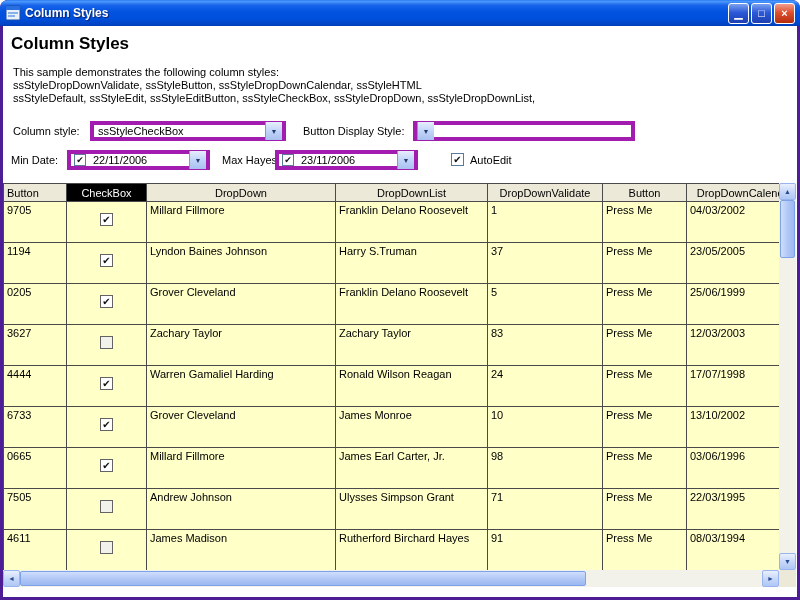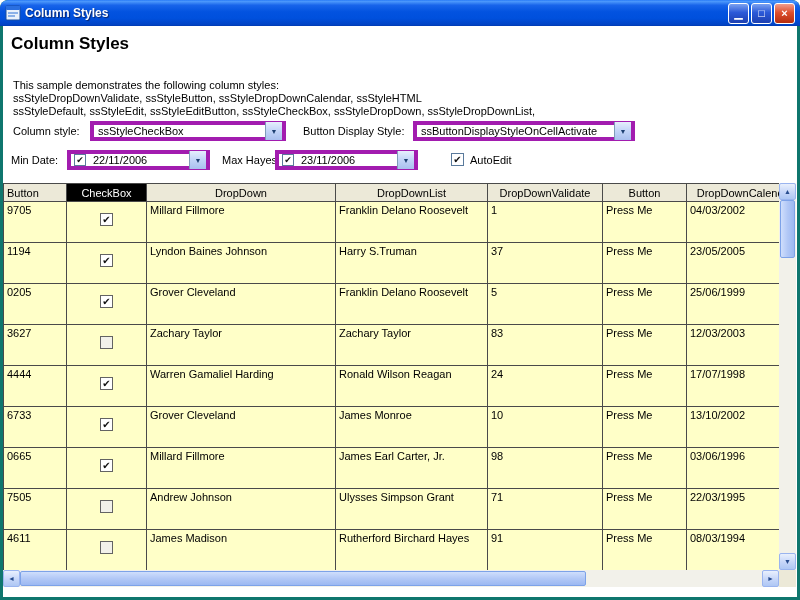--- a/index.html
+++ b/index.html
@@ -1,35 +1,35 @@
 <!DOCTYPE html>
 <html><head>
 <meta charset="utf-8">
 <style>
   * { margin:0; padding:0; box-sizing:border-box; }
   html,body { width:800px; height:600px; }
   body { font-family:"Liberation Sans","DejaVu Sans",sans-serif; font-size:11px; color:#000; background:#fff; }
 
-  .window { position:relative; width:800px; height:600px; background:#0f766e; border-radius:8px 8px 0 0; overflow:hidden; }
+  .window { position:relative; width:800px; height:600px; background:#4c1d95; border-radius:8px 8px 0 0; overflow:hidden; }
 
   .titlebar { position:absolute; top:0; left:0; right:0; height:26px;
     background:linear-gradient(to bottom,#2a7cf7 0%,#4b97fb 6%,#1864ea 20%,#0353e0 45%,#0050dd 70%,#0143c4 95%,#013ab0 100%);
     border-radius:7px 7px 0 0; display:flex; align-items:center; padding:0 5px; }
   .app-icon { width:16px; height:16px; margin-right:4px; flex:0 0 auto; }
   .title-text { color:#fff; font-weight:bold; font-size:12px; text-shadow:1px 1px 1px #0a246a; flex:1; }
   .tb-btns { display:flex; gap:2px; }
   .tb-btn { width:21px; height:21px; border:1px solid #fff; border-radius:3px; color:#fff;
     font-size:11px; font-weight:bold; display:flex; align-items:center; justify-content:center; cursor:default;
     background:linear-gradient(to bottom,#7ba1f0,#2b59d8 45%,#1d3fb0); }
   .tb-btn.close { background:linear-gradient(to bottom,#f19d8d,#dd4f2e 45%,#b52d0e); }
 
   .content { position:absolute; top:26px; left:3px; right:3px; bottom:3px; background:#fff; overflow:hidden; }
 
   .heading { position:absolute; left:8px; top:8px; font-size:17px; font-weight:bold; }
-  .desc { position:absolute; left:10px; top:40px; font-size:11px; line-height:13px;margin-top:13px; }
+  .desc { position:absolute; left:10px; top:40px; font-size:11px; line-height:13px; }
 
   .lbl { font-size:11px; }
   .row1 { position:absolute; left:0; top:95px; height:20px; width:100%; }
   .row2 { position:absolute; left:0; top:124px; height:20px; width:100%; }
   .row1 .lbl, .row2 .lbl { position:absolute; top:4px; }
 
   .combo { position:absolute; height:20px; background:#fff; border:4px solid #a21caf; display:flex; align-items:center; }
   .combo-text { flex:1; padding-left:4px; white-space:nowrap; overflow:hidden; }
   .combo-btn { width:17px; height:18px; flex:0 0 17px; border-left:1px solid #7F9DB9;
     background:linear-gradient(to bottom,#e6eefc,#c2d4f8 50%,#a9c0ef); display:flex; align-items:center; justify-content:center; }
@@ -108,21 +108,20 @@
     <div class="row1">
       <span class="lbl" style="left:10px">Column style:</span>
       <div class="combo" style="left:87px; width:196px">
         <span class="combo-text">ssStyleCheckBox</span>
         <span class="combo-btn">
             <span class="glyph">▼</span>
           </span>
       </div>
       <span class="lbl" style="left:300px">Button Display Style:</span>
       <div class="combo" style="left:410px; width:222px">
-        <span class="combo-text">ssButtonDisplayStyleOnCellActivate</span>
         <span class="combo-btn">
             <span class="glyph">▼</span>
           </span>
       </div>
     </div>
 
     <div class="row2">
       <span class="lbl" style="left:8px">Min Date:</span>
       <div class="combo" style="left:64px; width:143px">
         <span class="cb small checked">✔</span>

